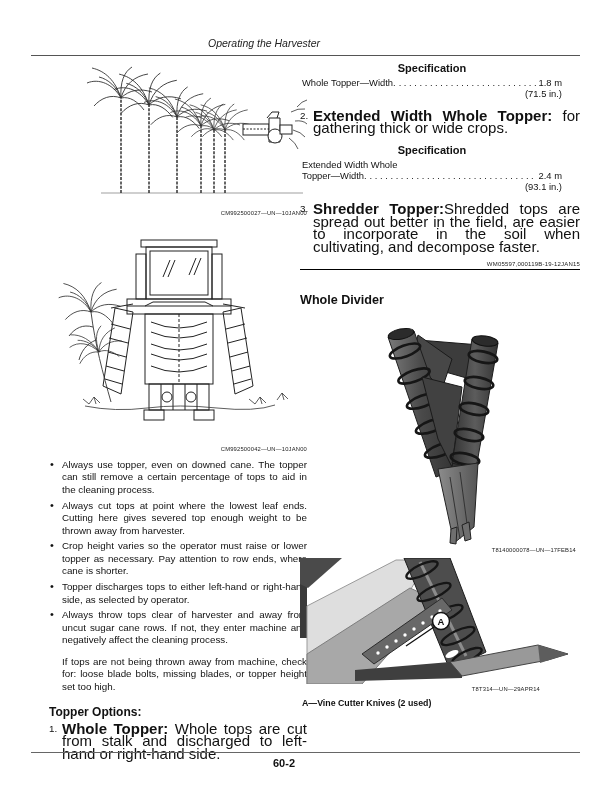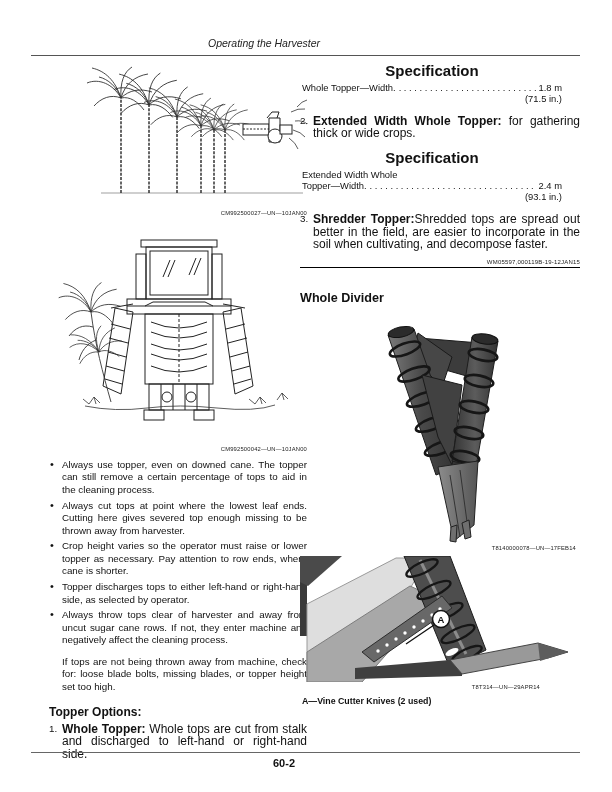--- a/index.html
+++ b/index.html
@@ -15,30 +15,30 @@
   
   .col-left{position:absolute;left:20px;top:58px;width:258px;margin-left:29px;}
   .col-right{position:absolute;left:300px;top:62px;width:280px;}
   
   .body-txt{font-size:9.8px;line-height:12.4px;text-align:justify;}
   .caption{font-size:5.8px;color:#222;text-align:right;letter-spacing:0.2px;margin-top:2px;}
   .doc-code{font-size:6px;color:#222;text-align:right;letter-spacing:0.2px;margin-top:8px;padding-bottom:1px;}
   .code-rule{border-top:1.4px solid #000;margin-top:1px;}
   
   .spec{margin:0 0 0 2px;padding-right:18px;}
-  .spec-head{font-weight:bold;font-size:15px;text-align:center;margin-bottom:3px;}
+  .spec-head{font-weight:bold;font-size:11px;text-align:center;margin-bottom:3px;}
   .spec-row{display:flex;align-items:baseline;font-size:9.4px;line-height:11.5px;}
   .spec-label{white-space:nowrap;}
   .spec-dots{flex:1;overflow:hidden;white-space:nowrap;margin:0 3px;color:#111;}
   .spec-val{white-space:nowrap;}
   .spec-val2{font-size:9.4px;line-height:10.5px;text-align:right;}
   
   .num-item{display:flex;margin-top:11px;}
   .num{width:13px;flex:0 0 13px;font-size:9.8px;line-height:12.4px;}
-  .num-body{flex:1;font-size:12px;line-height:12.4px;text-align:justify;}
+  .num-body{flex:1;font-size:15px;line-height:12.4px;text-align:justify;}
   .b{font-weight:bold;}
   
   ul.bullets{list-style:none;margin:7px 0 0 0;padding:0;}
   ul.bullets li{position:relative;padding-left:13px;margin-bottom:3.5px;
                 font-size:9.8px;line-height:12.4px;text-align:justify;}
   ul.bullets li::before{content:"\2022";position:absolute;left:1px;top:-1px;font-size:11px;}
   .note{margin:9px 0 0 13px;}
   .opts-head{font-weight:bold;font-size:12px;margin-top:12px;}
   .sec-head{font-weight:bold;font-size:12.6px;margin:23px 0 10px 0;}
   .legend{font-weight:bold;font-size:8.8px;margin:6px 0 0 2px;}
@@ -170,21 +170,21 @@
           <path d="M40,172 l5,-7 l2,7 m-2,-7 l6,6 m-11,1 l-6,-5"></path>
           <path d="M206,172 l5,-7 l2,7 m-2,-7 l6,6 m-11,1 l-6,-5"></path>
           <path d="M228,168 l5,-7 l2,7 m-2,-7 l6,6"></path>
         </g>
       </svg>
     </figure>
     <div class="caption">CM992500042—UN—10JAN00</div>
 
     <ul class="bullets">
       <li>Always use topper, even on downed cane. The topper can still remove a certain percentage of tops to aid in the cleaning process.</li>
-      <li>Always cut tops at point where the lowest leaf ends. Cutting here gives severed top enough missing to be thrown away from harvester.</li>
+      <li>Always cut tops at point where the lowest leaf ends. Cutting here gives severed top enough weight to be thrown away from harvester.</li>
       <li>Crop height varies so the operator must raise or lower topper as necessary. Pay attention to row ends, where cane is shorter.</li>
       <li>Topper discharges tops to either left-hand or right-hand side, as selected by operator.</li>
       <li>Always throw tops clear of harvester and away from uncut sugar cane rows. If not, they enter machine and negatively affect the cleaning process.</li>
     </ul>
 
     <div class="body-txt note">If tops are not being thrown away from machine, check for: loose blade bolts, missing blades, or topper height set too high.</div>
 
     <div class="opts-head">Topper Options:</div>
 
     <div class="num-item" style="margin-top:4px">

